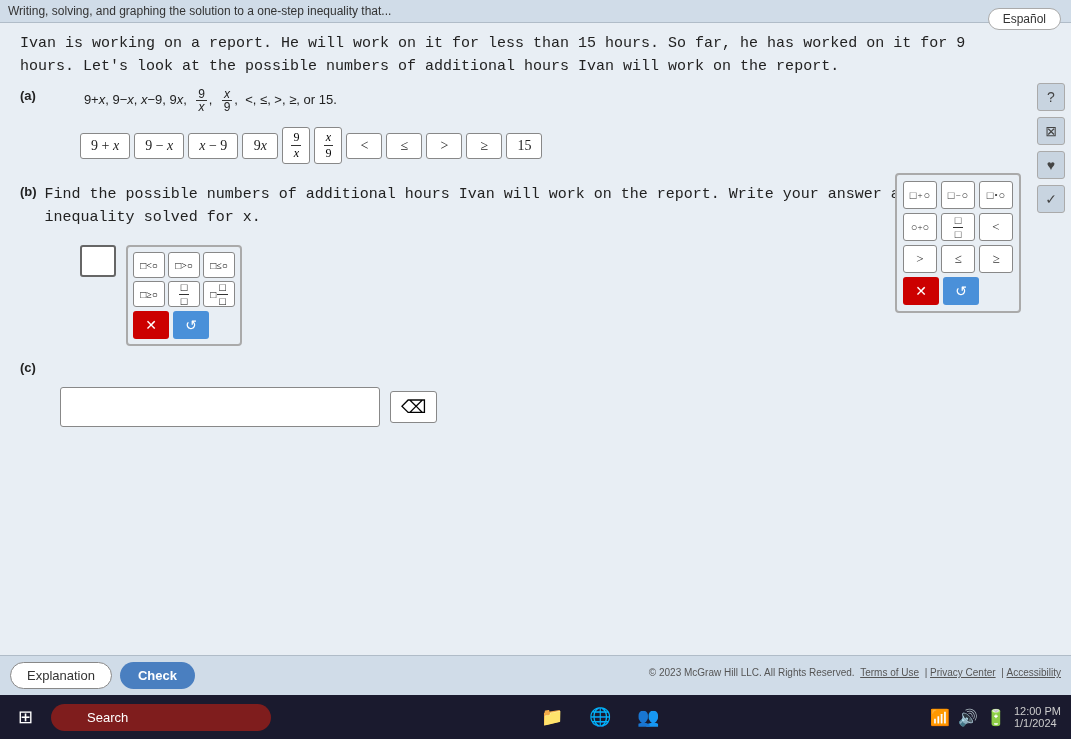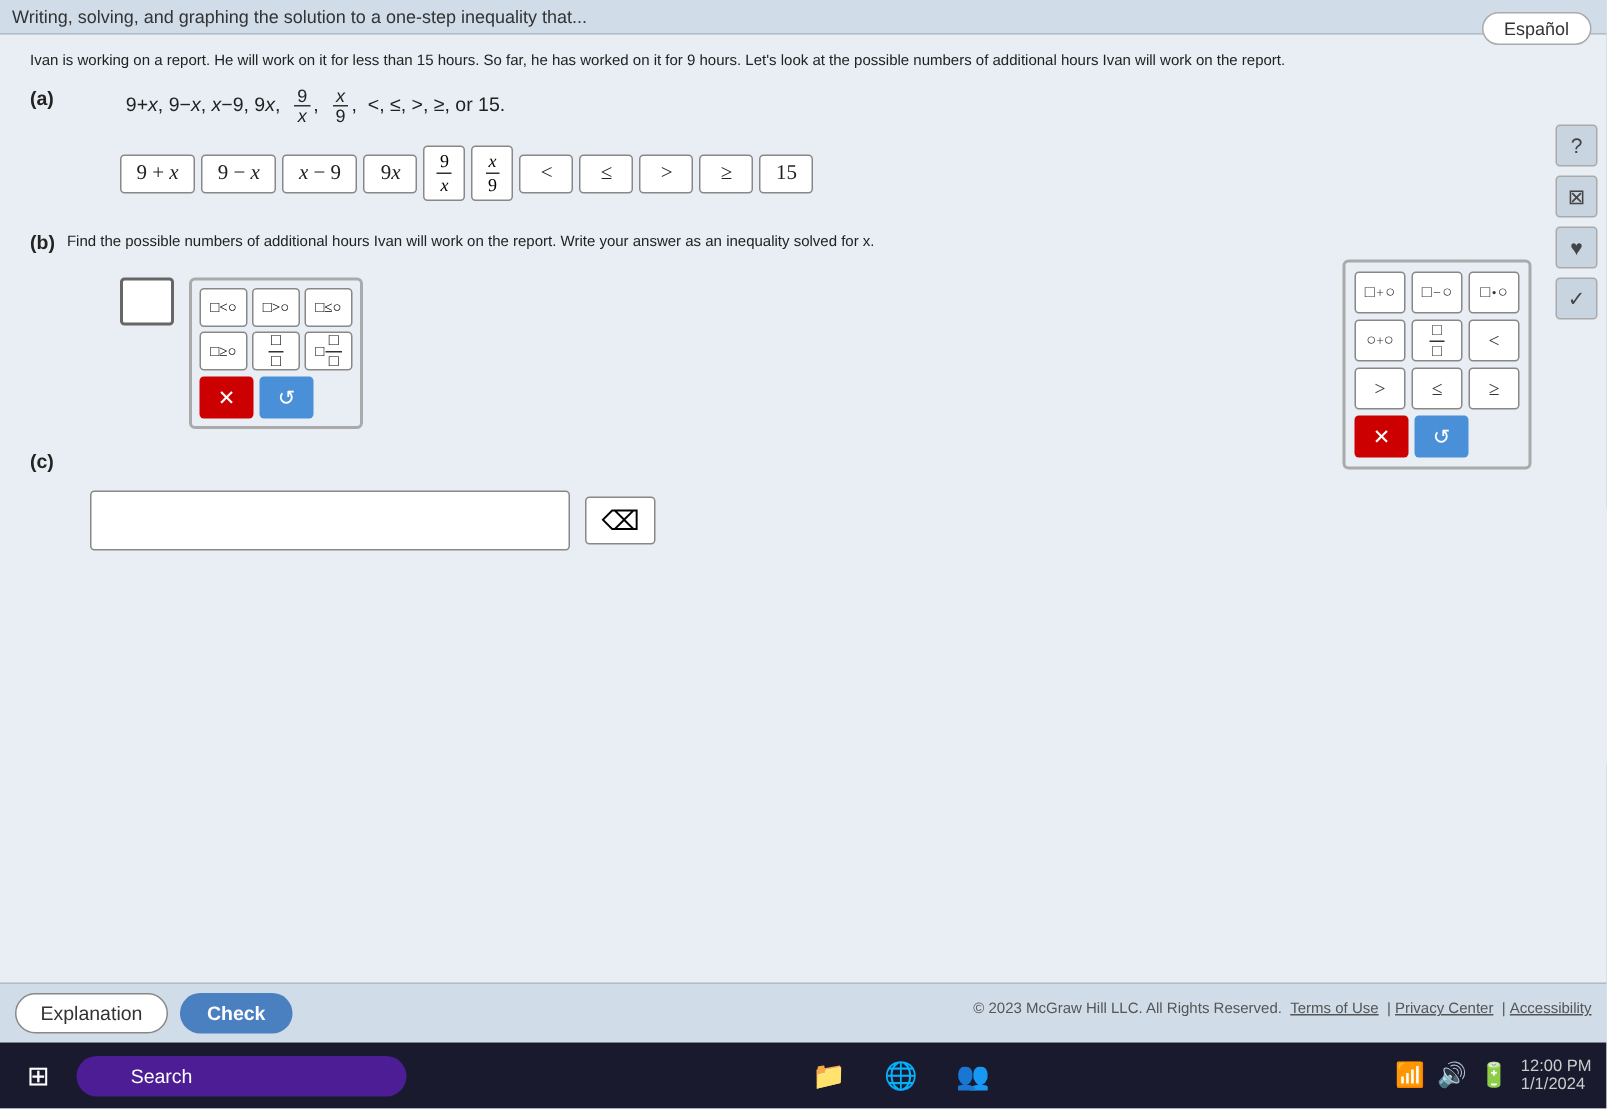--- a/index.html
+++ b/index.html
@@ -64,24 +64,25 @@
       border: 1px solid #aaa;
       border-radius: 3px;
       display: flex;
       align-items: center;
       justify-content: center;
       font-size: 14px;
       cursor: pointer;
       color: #444;
     }
     .problem-text {
-      font-size: 10px;
+      font-size: 15px;
       color: #222;
       line-height: 1.5;
       margin-bottom: 8px;
+      font-family: Liberation Mono, monospace;
     }
     .part-label {
       font-size: 13px;
       font-weight: bold;
       color: #222;
       margin-bottom: 6px;
     }
     .fraction-list {
       font-size: 13px;
       color: #222;
@@ -304,21 +305,21 @@
       gap: 10px;
       position: relative;
     }
     .taskbar-start {
       color: white;
       font-size: 18px;
       cursor: pointer;
       padding: 4px 8px;
     }
     .taskbar-search {
-      background: #4c1d95;
+      background: #7f1d1d;
       border: none;
       border-radius: 20px;
       padding: 6px 16px 6px 36px;
       color: white;
       font-size: 13px;
       width: 220px;
       position: relative;
     }
     .search-wrapper {
       position: relative;

